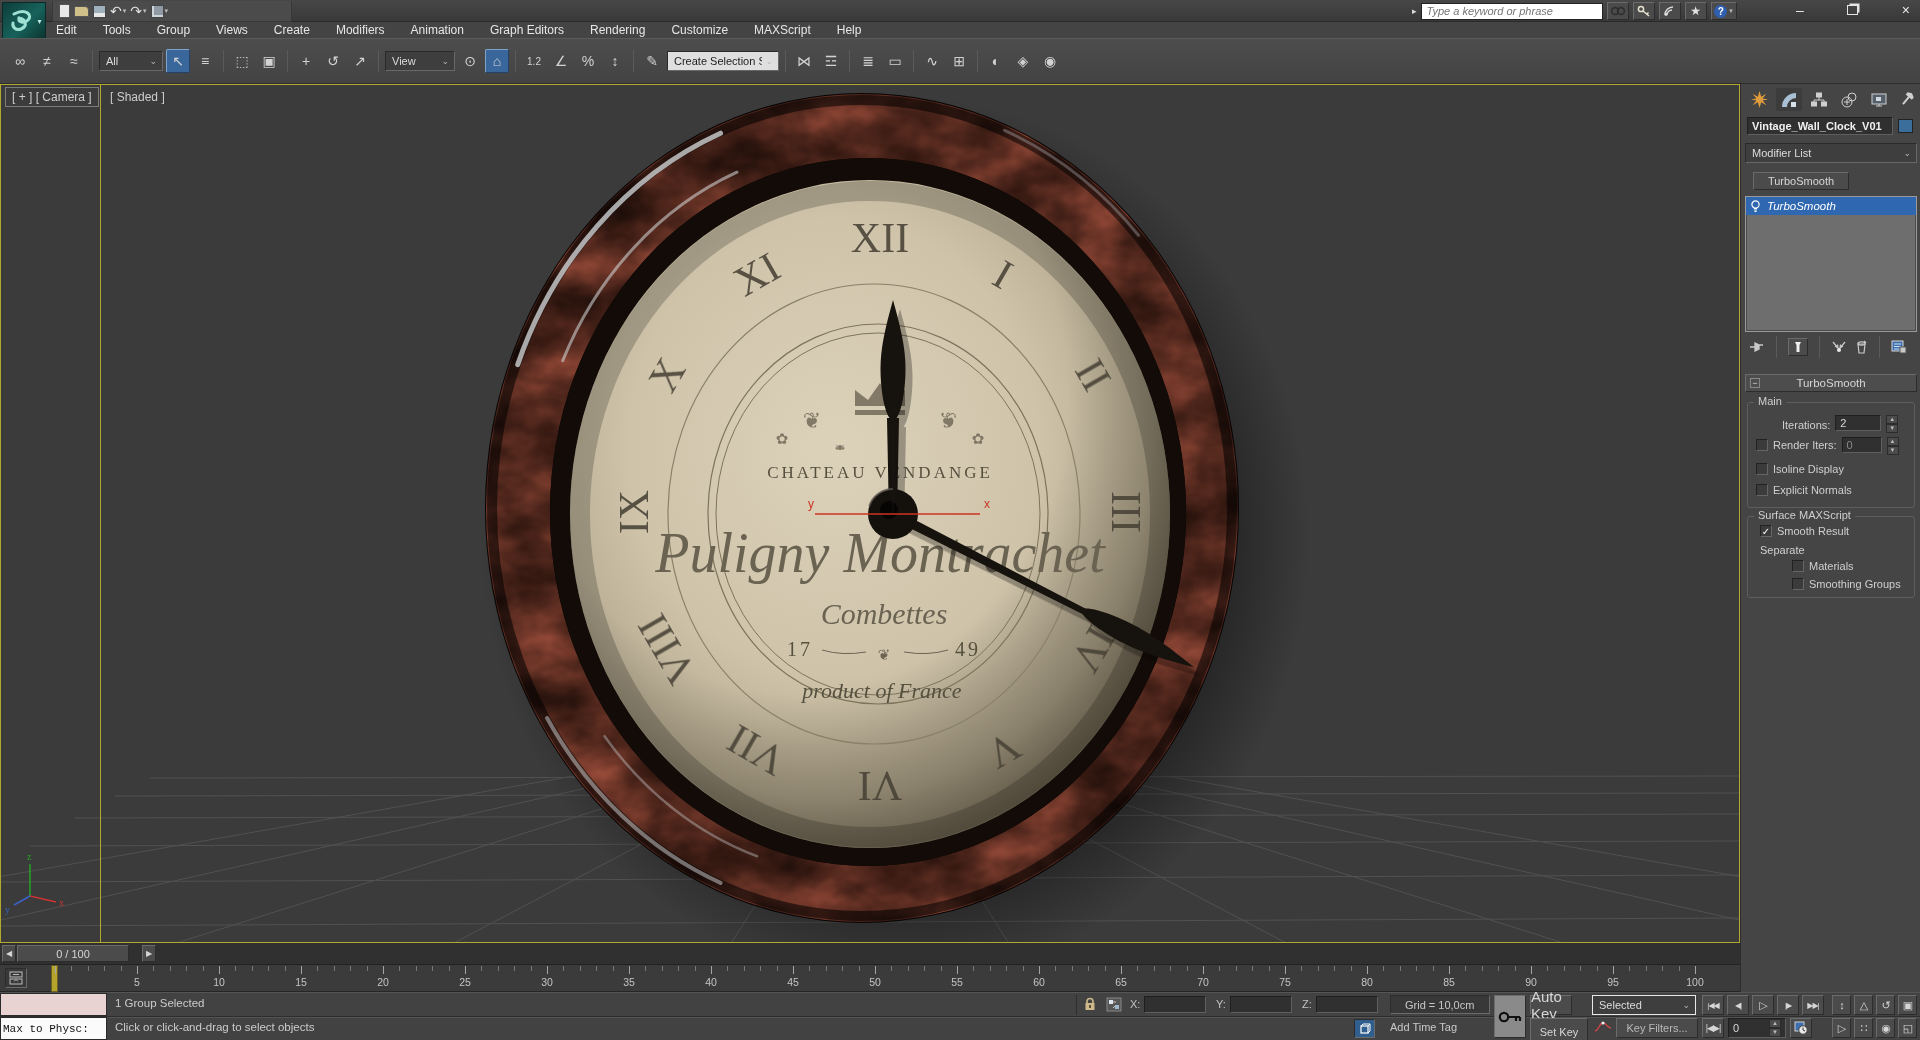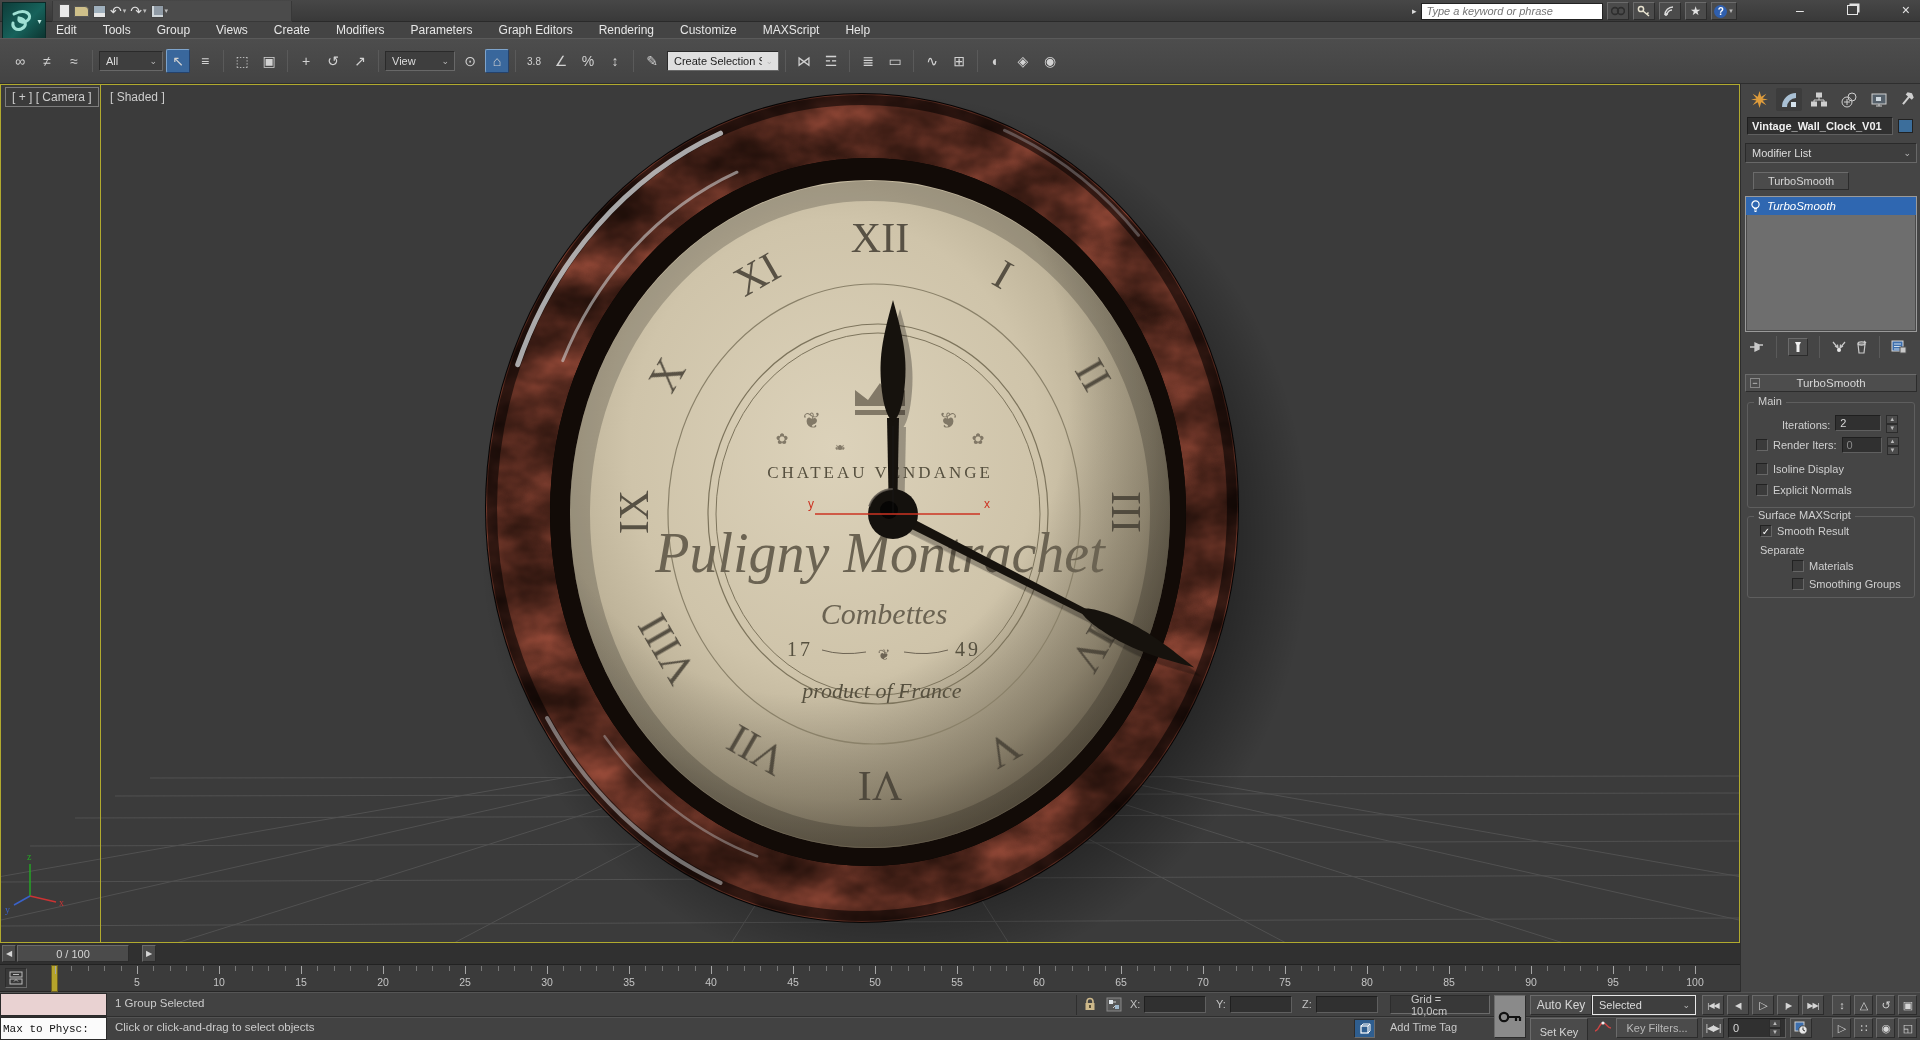--- a/index.html
+++ b/index.html
@@ -102,21 +102,21 @@
   <span style="color:#e5e5e5;font-size:14px;">×</span>
 </div>
 
 <div class="abs" id="menubar" style="left:48px;top:22px;width:1360px;height:16px;display:flex;align-items:center;gap:26px;padding-left:8px;background:transparent;color:#e6e6e6;font-size:12px;">
     <span>Edit</span>
     <span>Tools</span>
     <span>Group</span>
     <span>Views</span>
     <span>Create</span>
     <span>Modifiers</span>
-    <span>Parameters</span>
+    <span>Animation</span>
     <span>Graph Editors</span>
     <span>Rendering</span>
     <span>Customize</span>
     <span>MAXScript</span>
     <span>Help</span>
   </div>
 
 <div class="abs" id="maintoolbar" style="left:0;top:38px;width:1920px;height:46px;background:linear-gradient(#4d4d4d,#434343);border-top:1px solid #5a5a5a;border-bottom:1px solid #2e2e2e;display:flex;align-items:center;gap:3px;padding:0 8px;">
     <span class="ico">∞</span>
     <span class="ico">≠</span>
@@ -136,21 +136,21 @@
     <span class="ico">↺</span>
     <span class="ico">↗</span>
     <span class="vsep"></span>
     <div class="drop" style="width: 70px;">
       <span style="white-space: nowrap; overflow: hidden;">View</span>
       <span class="chev">⌄</span>
     </div>
     <span class="ico">⊙</span>
     <span class="ico active">⌂</span>
     <span class="vsep"></span>
-    <span class="ico" style="font-size: 10px;">3.8</span>
+    <span class="ico" style="font-size: 10px;">1.2</span>
     <span class="ico">∠</span>
     <span class="ico">%</span>
     <span class="ico">↕</span>
     <span class="vsep"></span>
     <span class="ico">✎</span>
     <div class="drop light" style="width: 112px;">
       <span style="white-space: nowrap; overflow: hidden;">Create Selection Se</span>
       <span class="chev">⌄</span>
     </div>
     <span class="vsep"></span>
@@ -665,39 +665,39 @@
     </span>
   <span class="abs" style="left:1216px;top:5px;color:#c2c2c2;font-size:11px;"><span>Y:</span></span>
   <span class="abs field" style="left:1230px;top:3px;width:62px;height:17px;">
       <span></span>
     </span>
   <span class="abs" style="left:1302px;top:5px;color:#c2c2c2;font-size:11px;"><span>Z:</span></span>
   <span class="abs field" style="left:1316px;top:3px;width:62px;height:17px;">
       <span></span>
     </span>
 
-  <div class="abs sunken" style="left:1390px;top:2px;width:100px;height:19px;display:flex;align-items:center;padding:0 20px;color:#c8c8c8;font-size:11px;">
+  <div class="abs sunken" style="left:1390px;top:2px;width:100px;height:19px;display:flex;align-items:center;padding:0 14px;color:#c8c8c8;font-size:11px;">
       <span>Grid = 10,0cm</span>
     </div>
 
   <span class="abs sunken" style="left:1354px;top:26px;width:21px;height:19px;background:#2f5e8f;display:flex;align-items:center;justify-content:center;">
     <svg width="12" height="12" viewBox="0 0 12 12">
         <rect x="2" y="3" width="7" height="7" fill="none" stroke="#fff" stroke-width="1.2"></rect>
         <path d="M2 3 l2-2 h7 v7 l-2 2 M11 1 l-2 2" fill="none" stroke="#fff" stroke-width="1"></path>
       </svg>
   </span>
   <div class="abs" style="left:1390px;top:28px;color:#c8c8c8;font-size:11px;"><span>Add Time Tag</span></div>
 
   <div class="abs btn" style="left:1494px;top:2px;width:32px;height:43px;background:#8a8a8a;">
     <svg width="24" height="14" viewBox="0 0 24 14">
         <circle cx="6" cy="7" r="4.2" fill="none" stroke="#111" stroke-width="2.2"></circle>
         <path d="M10 7 h12 M18 7 v4 M22 7 v4" stroke="#111" stroke-width="2.2" fill="none"></path>
       </svg>
   </div>
-  <div class="abs btn" style="left:1530px;top:2px;width:62px;height:20px;font-size:12px;">
+  <div class="abs btn" style="left:1530px;top:2px;width:42px;height:20px;font-size:15px;">
       <span>Auto Key</span>
     </div>
   <div class="abs btn" style="left:1530px;top:25px;width:58px;height:28px;font-size:11px;">
       <span>Set Key</span>
     </div>
   <div class="abs drop" style="left:1592px;top:2px;width:104px;height:20px;border:1px solid #e8e8e8;">
     <span>Selected</span>
       <span class="chev">⌄</span>
   </div>
   <span class="abs" style="left:1594px;top:27px;">

